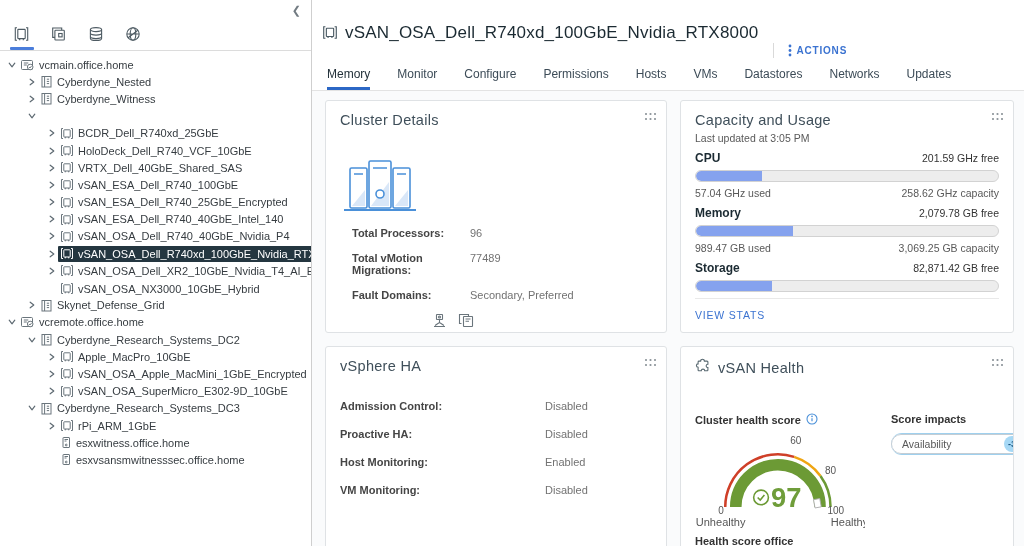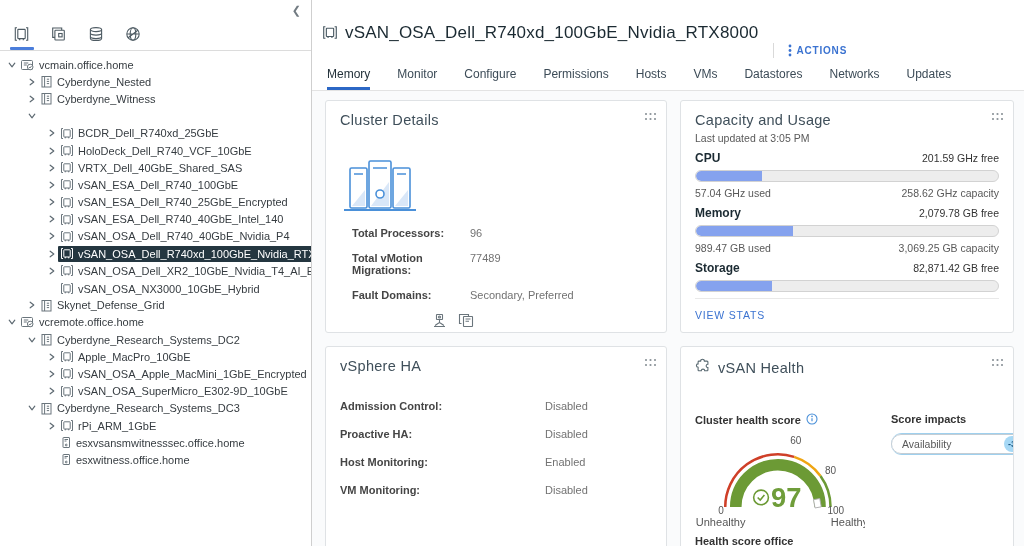--- a/index.html
+++ b/index.html
@@ -514,34 +514,34 @@
         <div class="tree-row" style="padding-left: 45px;">
           <span class="chev"></span>
           <span class="row-main">
             <span class="t-icon">
               <svg width="12" height="13" viewBox="0 0 12 13" fill="none" stroke="currentColor" stroke-width="1">
                 <rect x="3" y="1.5" width="6.5" height="10" rx="0.5"></rect>
                 <path d="M4.5 3.5h3.5M4.5 5h2"></path>
                 <circle cx="6.2" cy="9" r="0.9"></circle>
               </svg>
             </span>
-            <span class="t-label">esxvsansmwitnesssec.office.home</span>
+            <span class="t-label">esxwitness.office.home</span>
           </span>
         </div>
         <div class="tree-row" style="padding-left: 45px;">
           <span class="chev"></span>
           <span class="row-main">
             <span class="t-icon">
               <svg width="12" height="13" viewBox="0 0 12 13" fill="none" stroke="currentColor" stroke-width="1">
                 <rect x="3" y="1.5" width="6.5" height="10" rx="0.5"></rect>
                 <path d="M4.5 3.5h3.5M4.5 5h2"></path>
                 <circle cx="6.2" cy="9" r="0.9"></circle>
               </svg>
             </span>
-            <span class="t-label">esxwitness.office.home</span>
+            <span class="t-label">esxvsansmwitnesssec.office.home</span>
           </span>
         </div>
       </div>
   </aside>
 
   <main class="main">
     <header class="obj-header">
       <div class="title-row">
         <span class="obj-icon">
           <svg width="16" height="15" viewBox="0 0 14 13" fill="none" stroke="currentColor" stroke-width="1">

